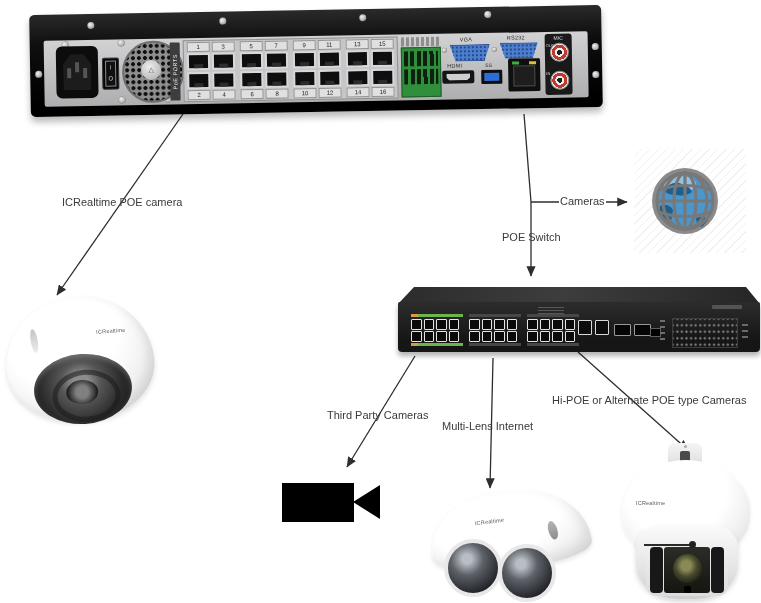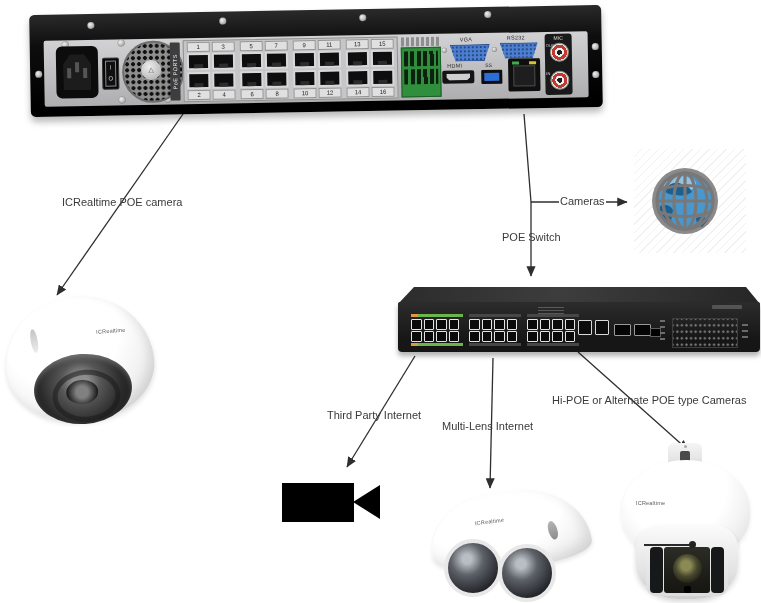--- a/index.html
+++ b/index.html
@@ -294,21 +294,21 @@
         <div class="rca" style="top:9px;"></div>
         <span class="rca-io" style="top:37px;">IN</span>
         <div class="rca" style="top:37px;"></div>
       </div>
     </div>
   </div>
 
   <div class="lbl" style="left:62px;top:196px;">ICRealtime POE camera</div>
   <div class="lbl" style="left:559px;top:195px;background:#fff;padding:0 1px;">Cameras</div>
   <div class="lbl" style="left:502px;top:231px;">POE Switch</div>
-  <div class="lbl" style="left:327px;top:409px;">Third Party Internet</div>
+  <div class="lbl" style="left:327px;top:409px;">Third Party Cameras</div>
   <div class="lbl" style="left:442px;top:420px;">Multi-Lens Internet</div>
   <div class="lbl" style="left:538px;top:394px;margin-left:14px;">Hi-POE or Alternate POE type Cameras</div>
 
   <div class="abs globe-bg"></div>
   <svg id="globe" width="70" height="70">
     <circle cx="35" cy="35" r="33" fill="#8a8a8a"></circle>
     <circle cx="35" cy="35" r="28" fill="#4a97cd"></circle>
     <ellipse cx="30" cy="18" rx="16" ry="8" fill="#a9cce6" opacity="0.8"></ellipse>
     <path d="M14,24 q7,-9 15,-7 q11,3 13,9 q-7,5 -15,3 q-11,0 -13,-5 z" fill="#1d608f"></path>
     <path d="M10,40 q9,-3 13,4 l-2,11 q-9,-2 -11,-9 z" fill="#1d608f"></path>

